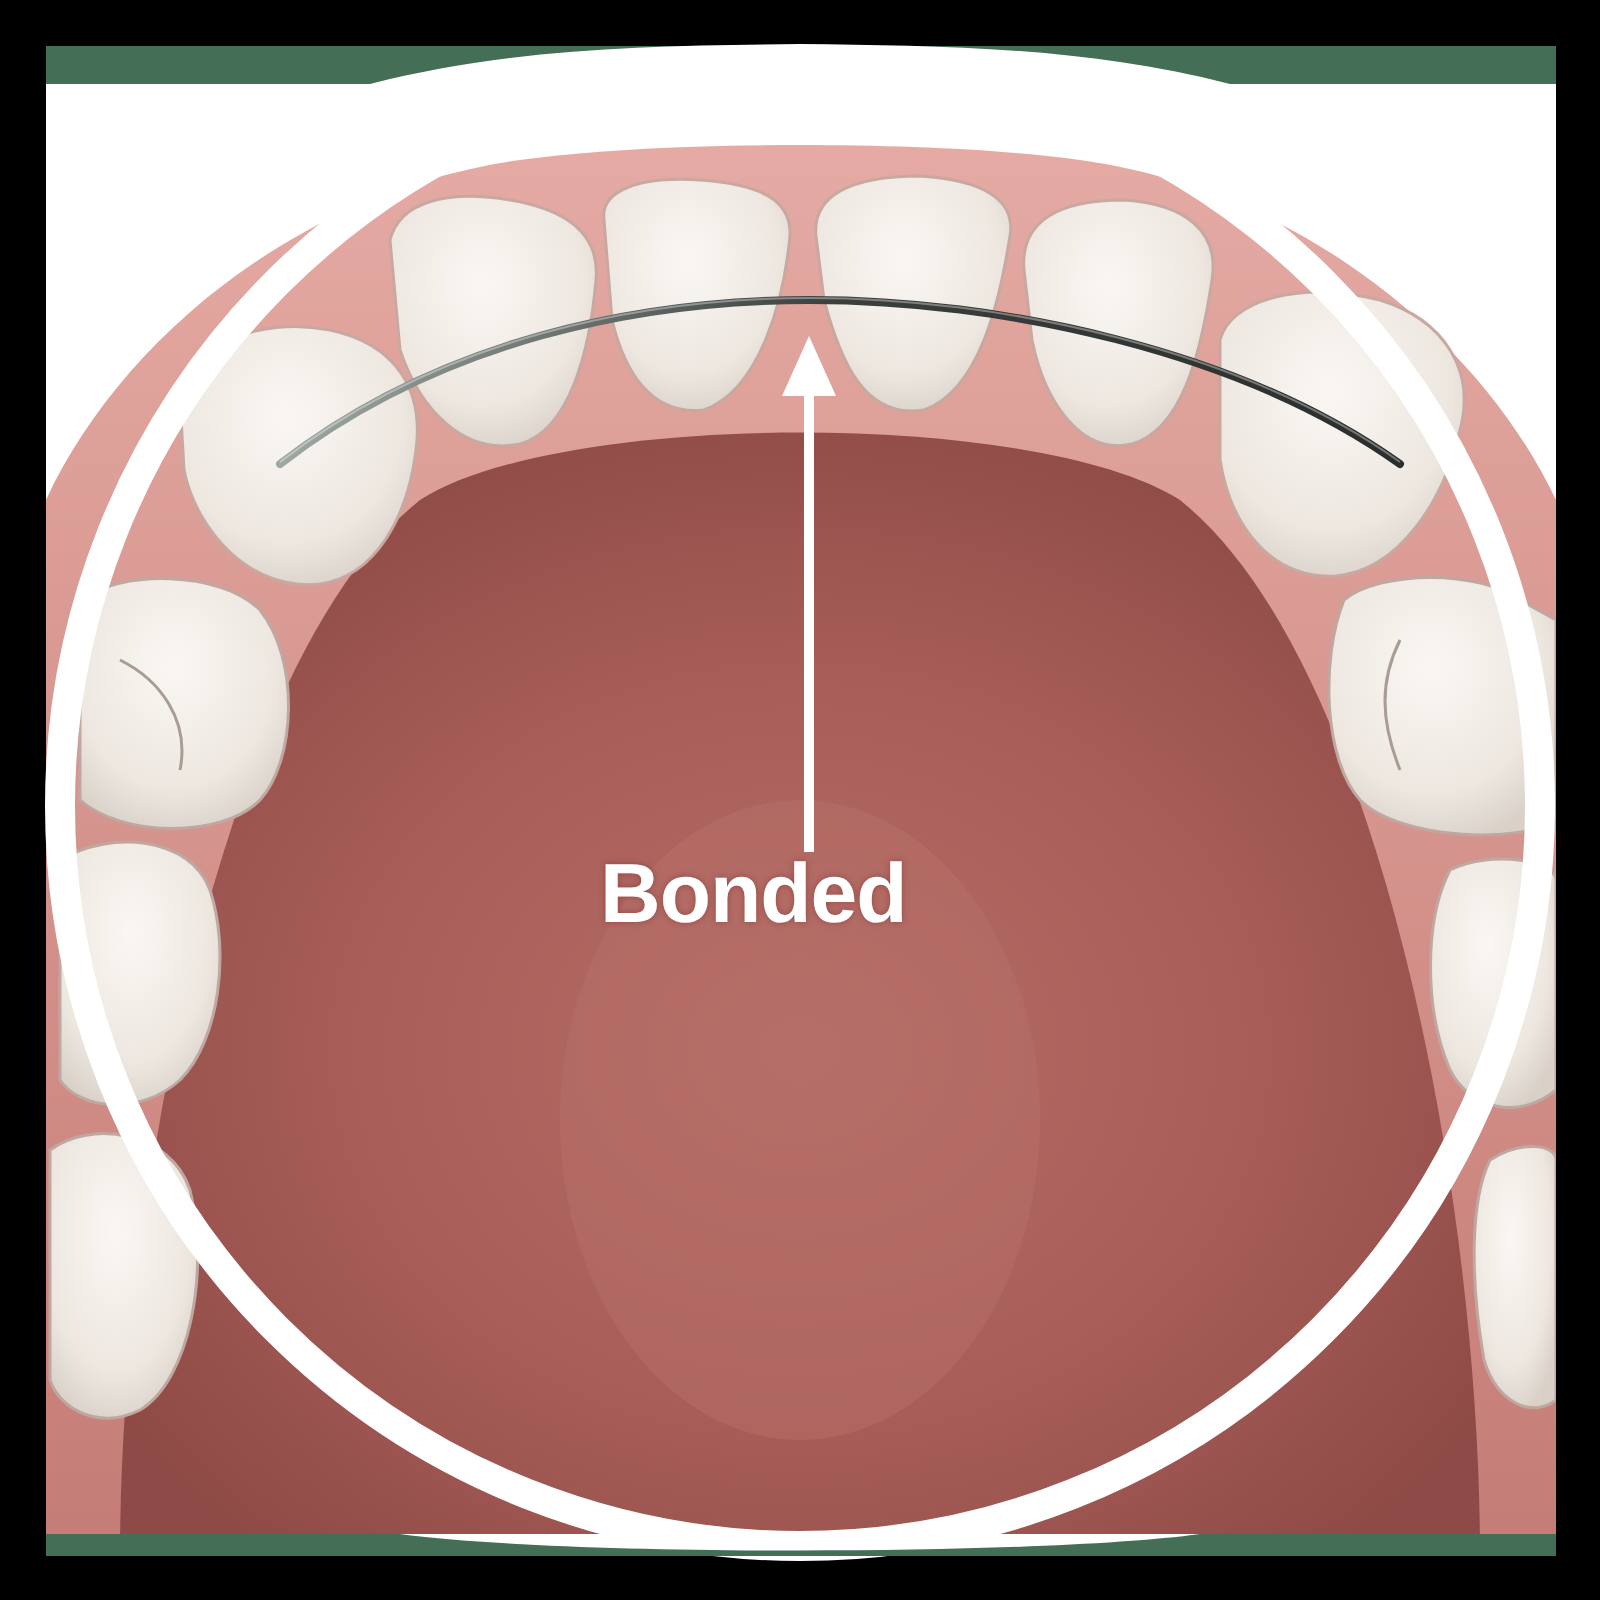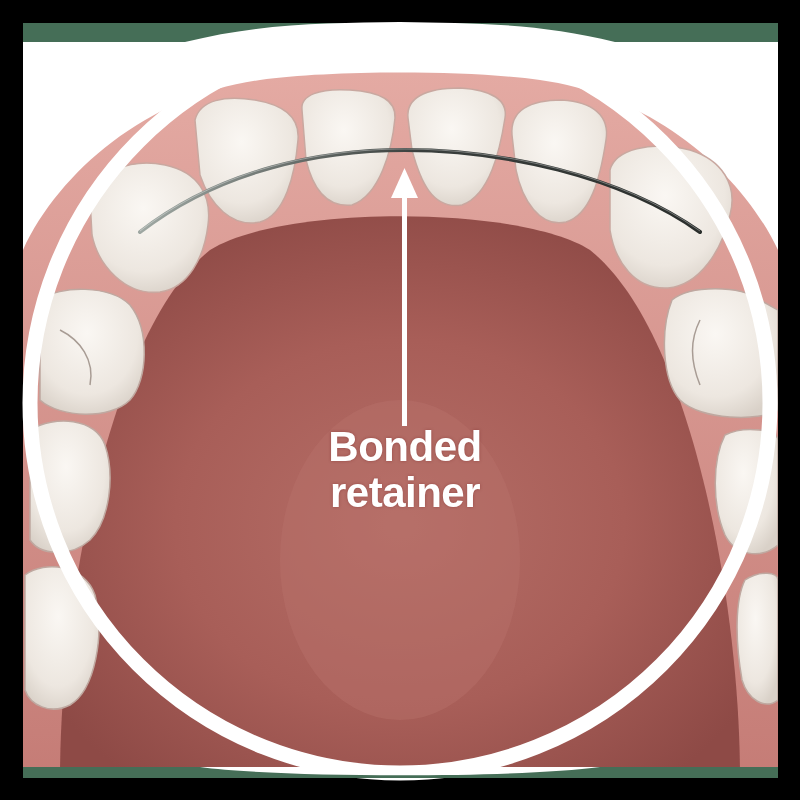--- a/index.html
+++ b/index.html
@@ -1,21 +1,21 @@
 <!DOCTYPE html>
 <html><head>
 <meta charset="utf-8">
 <style>
   html, body { margin:0; padding:0; background:#000; }
   body { width:800px; height:800px; position:relative; overflow:hidden; }
   .panel { position:absolute; left:23px; top:23px; width:755px; height:755px; background:#ffffff; overflow:hidden; }
   .art { position:absolute; left:0; top:0; width:800px; height:800px; }
   .label {
     position:absolute; left:300px; top:424px; width:210px;
-    text-align:center; color:#ffffff;
+    text-align:left; color:#ffffff;
     font-family:"Liberation Sans", sans-serif; font-weight:bold;
     font-size:42px; line-height:46px; letter-spacing:-0.5px;
     text-shadow:0 0 3px rgba(120,40,40,0.5);
   }
 </style>
 </head>
 <body>
 
 <div class="panel"></div>
 
@@ -90,14 +90,13 @@
   <path d="M 200 767 C 280 778 520 778 600 767 Z" fill="#ffffff"></path>
 
   <g>
     <rect x="402" y="196" width="5" height="230" fill="#ffffff"></rect>
     <polygon points="404.5,168 391,198 418,198" fill="#ffffff"></polygon>
   </g>
 </svg>
 
 <div class="label">
   <div>Bonded</div>
-  <div>retainer</div>
 </div>
 
 </body></html>

